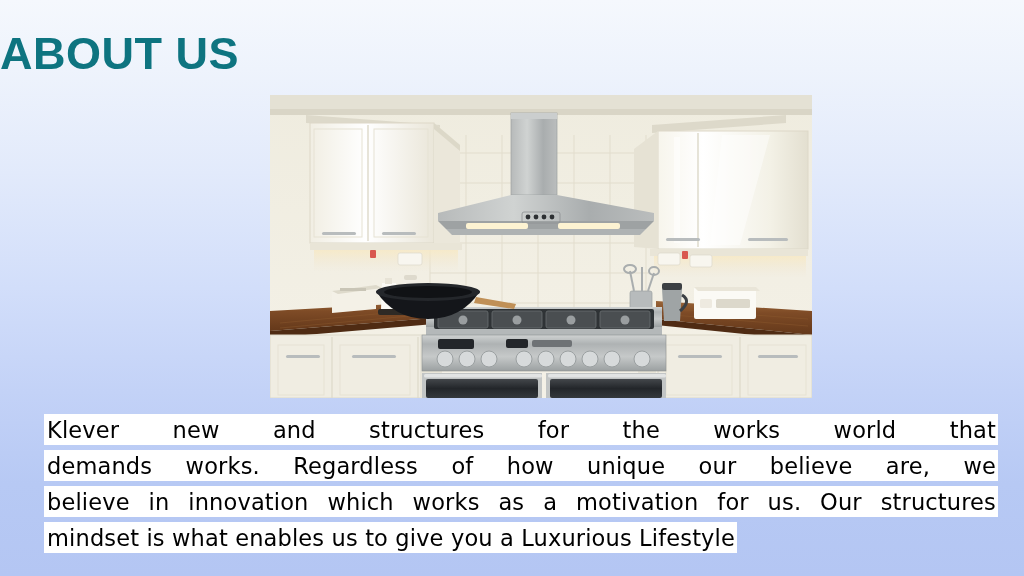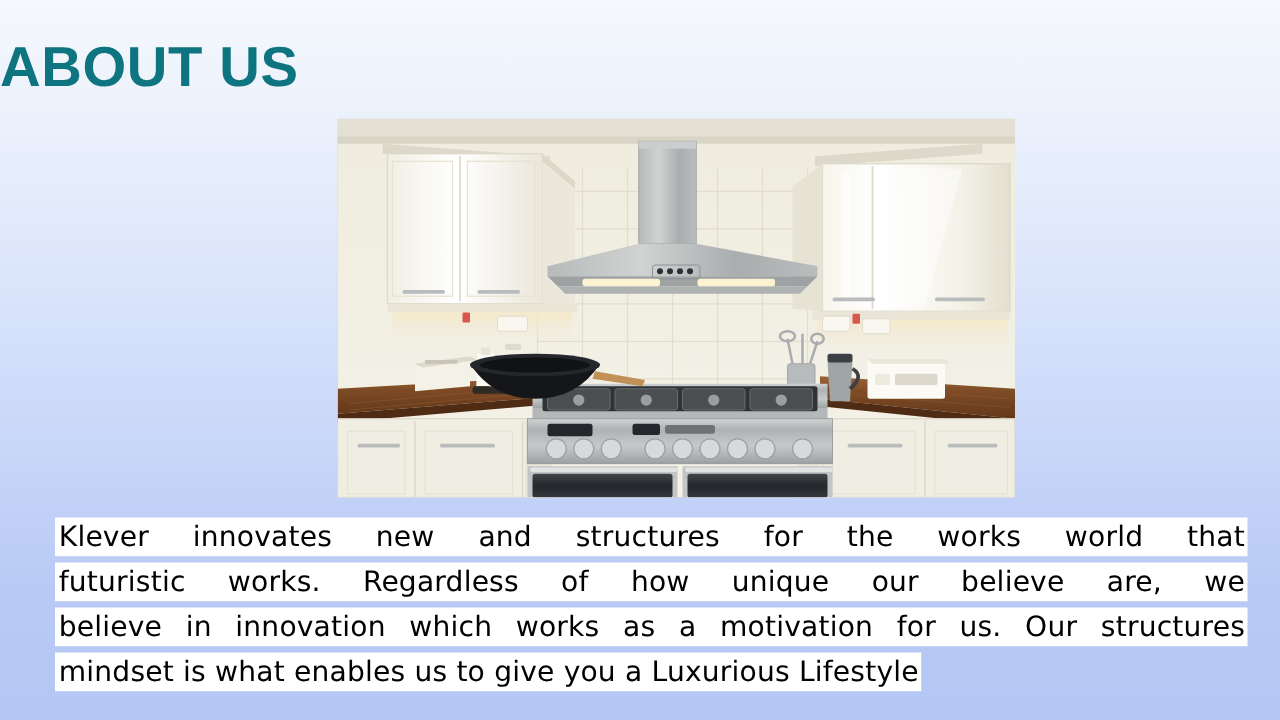--- a/index.html
+++ b/index.html
@@ -340,32 +340,31 @@
         <rect x="280" y="284" width="112" height="19" rx="2" fill="url(#gOven)"></rect>
         <rect x="154" y="279" width="118" height="3.5" rx="1.5" fill="#e2e4e4"></rect>
         <rect x="278" y="279" width="118" height="3.5" rx="1.5" fill="#e2e4e4"></rect>
       </svg>
     </div>
   </div>
 
   <div id="body-copy">
     <span class="tline just"><span class="hl"><span class="words">
             <span>Klever</span>
-            <span>innovates</span>
             <span>new</span>
             <span>and</span>
             <span>structures</span>
             <span>for</span>
             <span>the</span>
             <span>works</span>
             <span>world</span>
             <span>that</span>
           </span></span></span>
     <span class="tline just"><span class="hl"><span class="words">
-            <span>futuristic</span>
+            <span>demands</span>
             <span>works.</span>
             <span>Regardless</span>
             <span>of</span>
             <span>how</span>
             <span>unique</span>
             <span>our</span>
             <span>believe</span>
             <span>are,</span>
             <span>we</span>
           </span></span></span>

